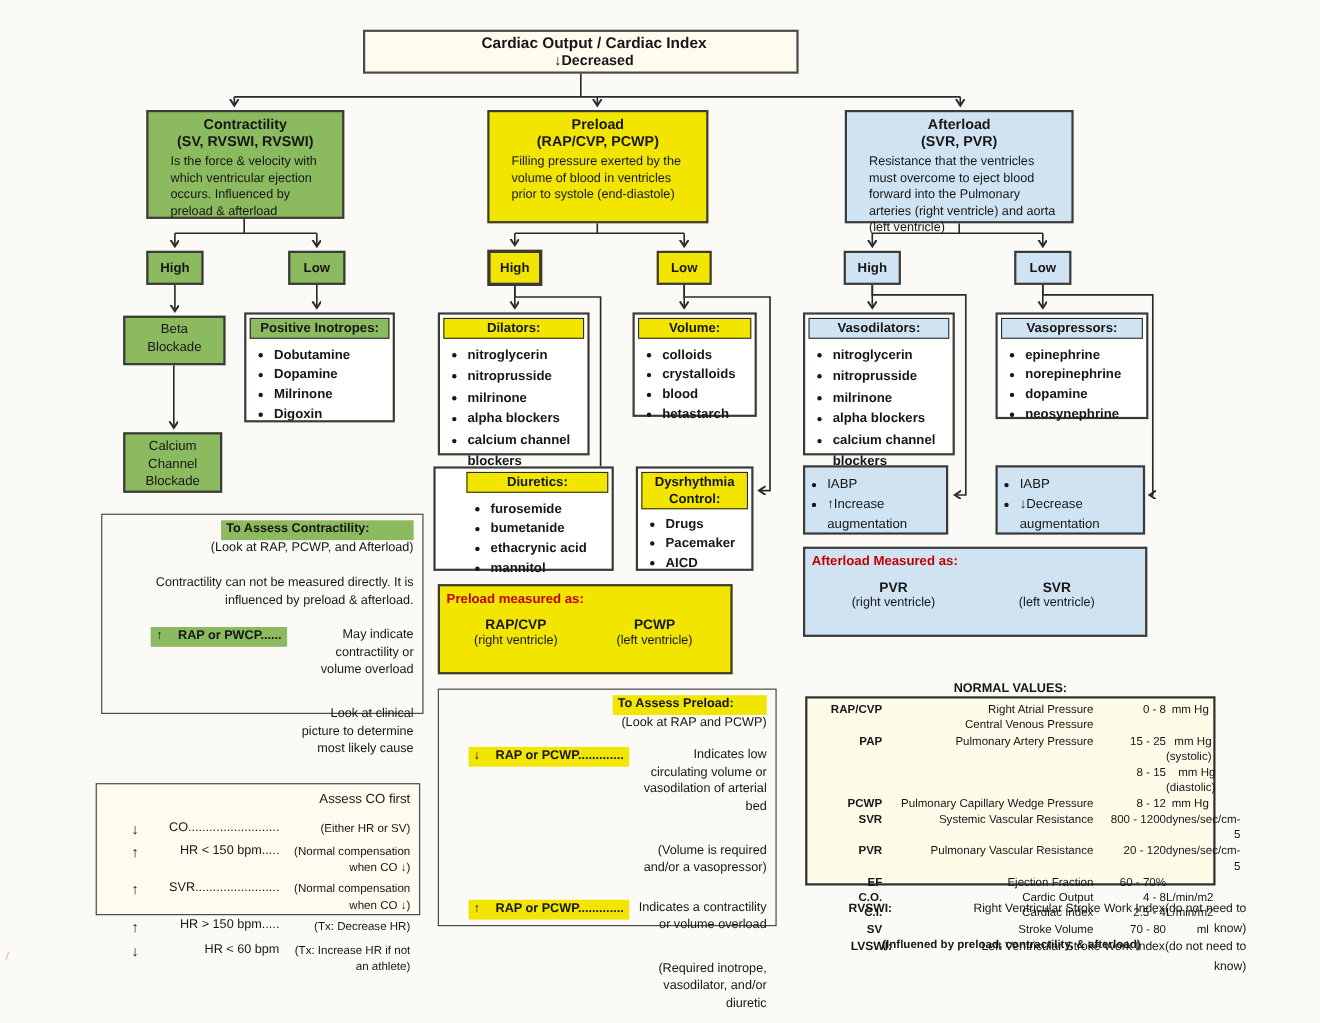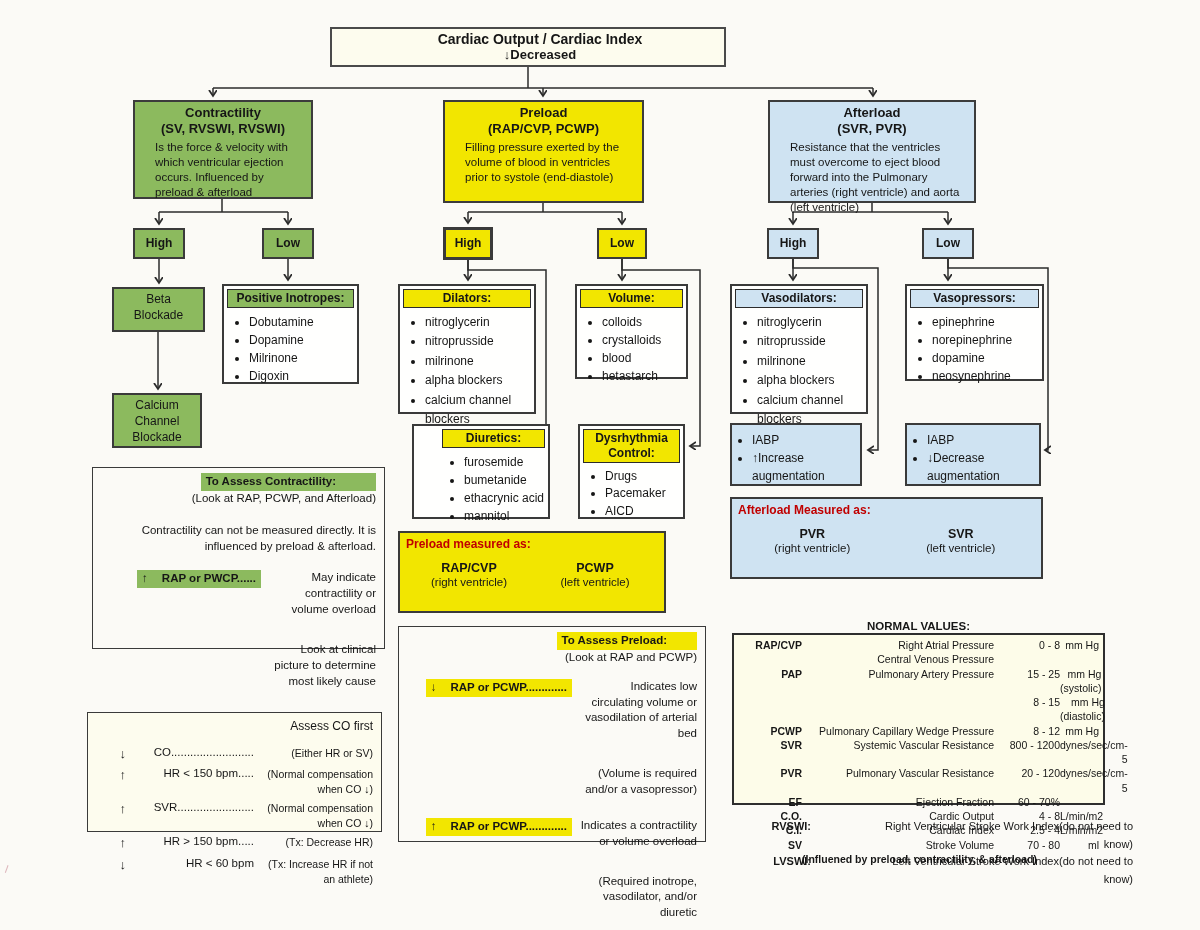--- a/index.html
+++ b/index.html
@@ -28,21 +28,21 @@
   
   .hl-box{font-weight:bold;font-size:12px;text-align:center;padding-top:6px;}
 
   
   .solid{font-size:12px;text-align:center;display:flex;justify-content:center;line-height:1.35;padding:2px 6px;}
 
   
   .listbox{background:#fffffe;padding:3px;}
   .lhdr{border:1.5px solid #2c2c2c;font-weight:bold;font-size:12px;text-align:center;padding:1px 2px;line-height:1.25;}
   .listbox ul{margin:5px 0 0 0;padding-left:22px;font-size:12px;line-height:1.62;}
-  .listbox ul li{padding-left:0;}
+  .listbox ul li{padding-left:0;font-weight:bold;}
 
   
   .iabp ul{margin:6px 0 0 0;padding-left:20px;font-size:12px;line-height:1.5;}
 
   
   .measured{padding:4px 6px;}
   .red-title{color:#c00000;font-weight:bold;font-size:12px;}
   .meas-cols{display:flex;margin-top:10px;}
   .meas-col{flex:1;text-align:center;}
   .meas-main{font-weight:bold;font-size:12.5px;}
@@ -188,21 +188,21 @@
   <div class="box listbox" style="left:575px;top:284px;width:113px;height:95px;">
     <div class="lhdr yellow">Volume:</div>
     <ul style="line-height:1.5;">
 
     <li>colloids</li>
         <li>crystalloids</li>
         <li>blood</li>
         <li>hetastarch</li>
       </ul>
   </div>
-  <div class="box listbox" style="left:412px;top:424px;width:138px;height:95px;padding-left:28px;">
+  <div class="box listbox" style="left:394px;top:424px;width:164px;height:95px;padding-left:28px;">
     <div class="lhdr yellow">Diuretics:</div>
     <ul style="line-height:1.5;">
 
     <li>furosemide</li>
         <li>bumetanide</li>
         <li>ethacrynic acid</li>
         <li>mannitol</li>
       </ul>
   </div>
   <div class="box listbox" style="left:578px;top:424px;width:107px;height:95px;">

